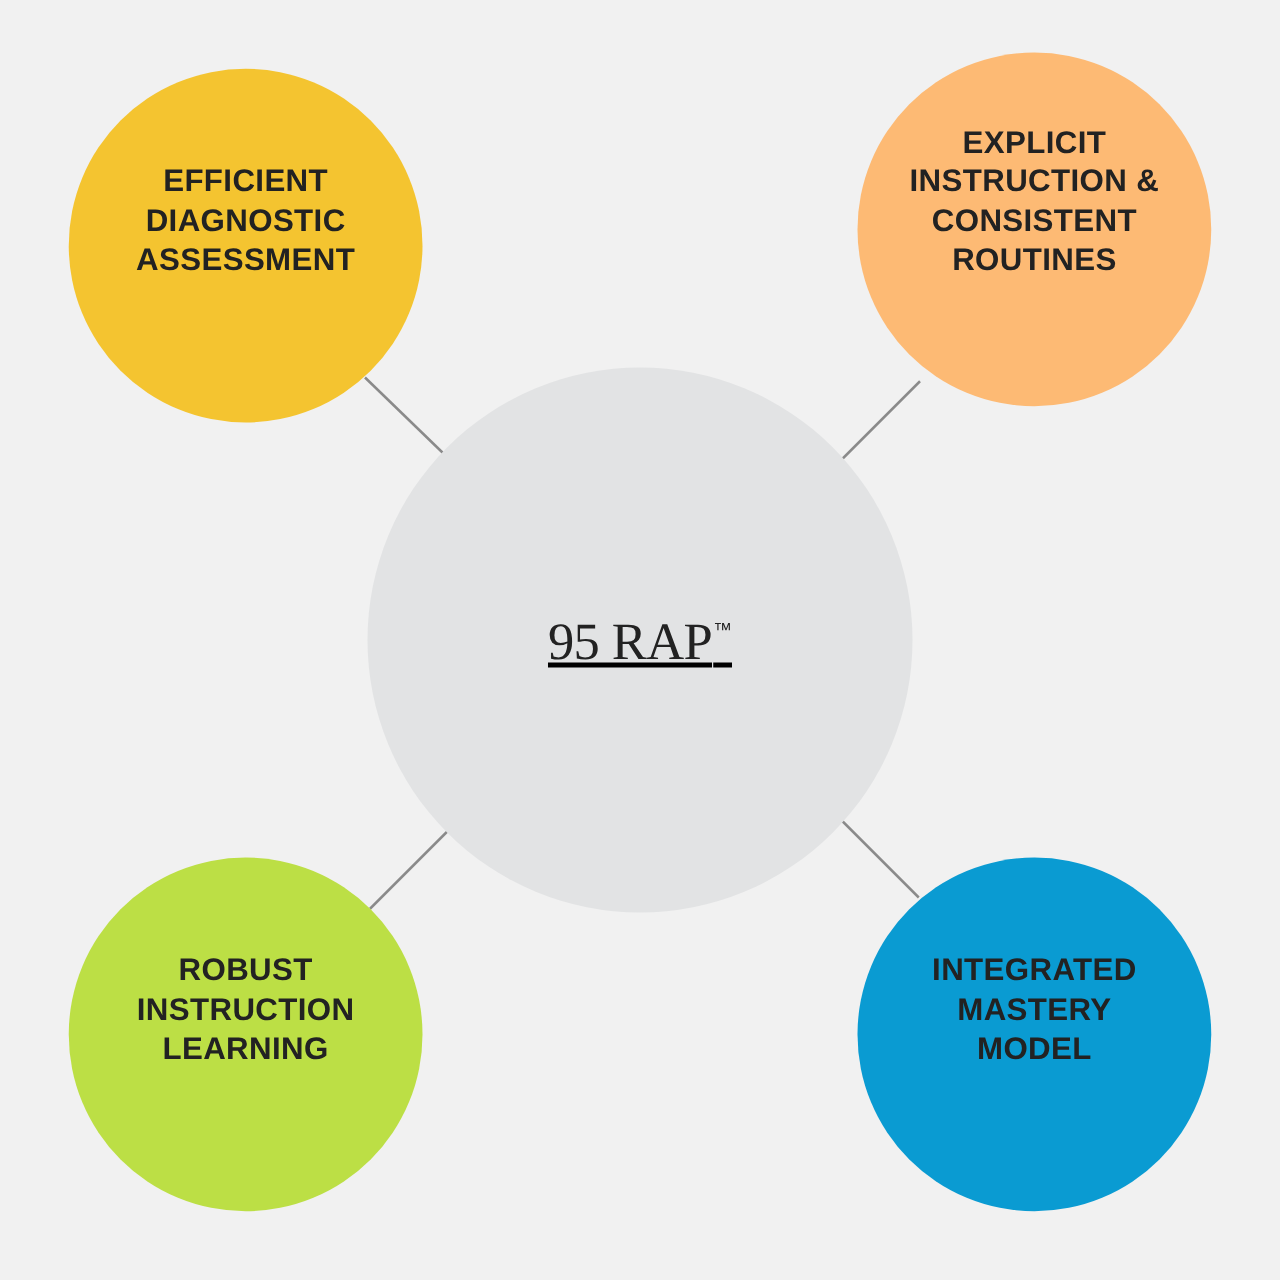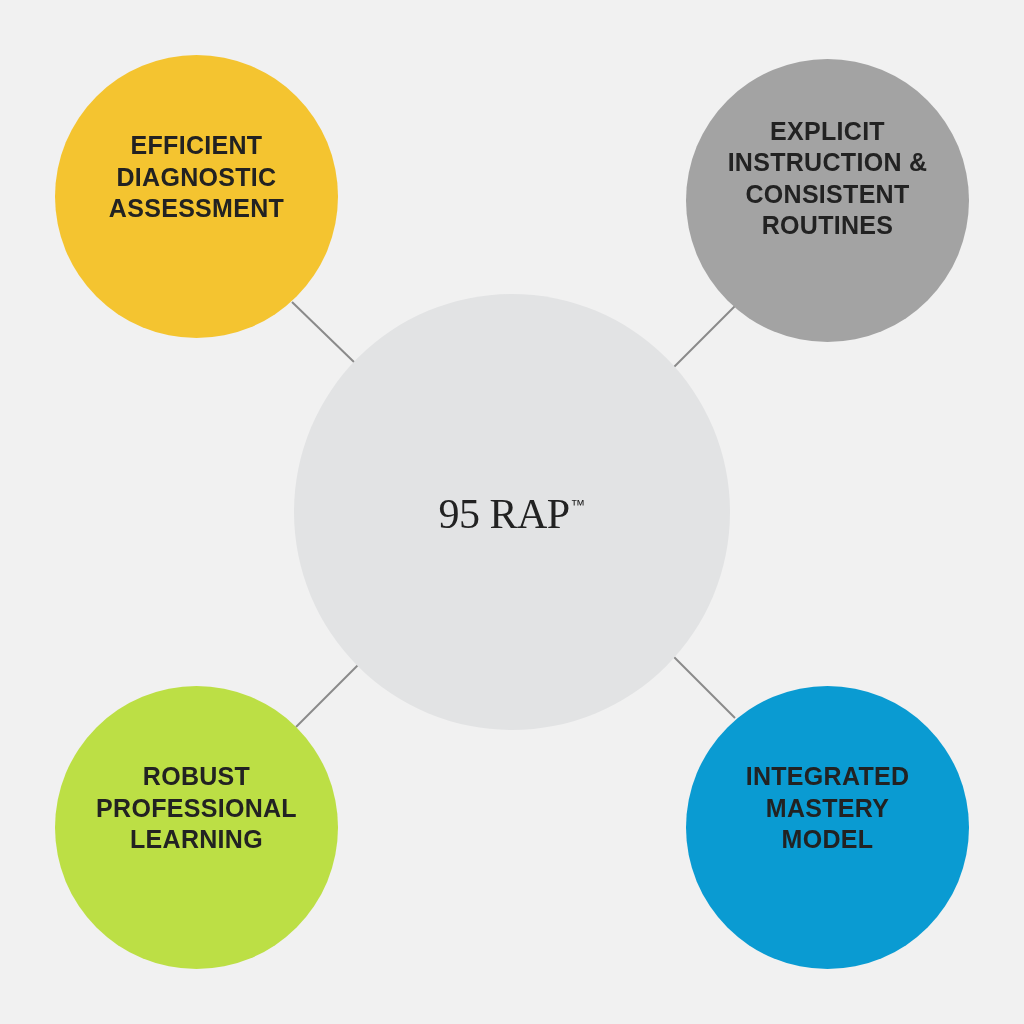--- a/index.html
+++ b/index.html
@@ -43,20 +43,21 @@
       letter-spacing: 0.3px;
       white-space: pre-line;
       margin-top: -38px;
     }
     .node.center {
       width: 436px;
       height: 436px;
       left: 294px;
       top: 294px;
       background: #e2e3e4;
+      text-decoration: underline;
     }
     .center-title {
       font-family: "Liberation Serif", serif;
       font-size: 42px;
       color: #222222;
       letter-spacing: -0.5px;
       margin-top: 4px;
     }
     .center-title .tm {
       font-family: "Liberation Sans", sans-serif;
@@ -83,30 +84,30 @@
       <span>95 RAP</span><span class="tm">™</span>
     </div>
   </div>
 
   <div class="node outer" style="left: 55px; top: 55px; background: rgb(244, 196, 48); text-align: center;">
     <div class="label">EFFICIENT
 DIAGNOSTIC
 ASSESSMENT</div>
   </div>
 
-  <div class="node outer" style="left: 686px; top: 59px; background: #a3a3a3;">
+  <div class="node outer" style="left: 686px; top: 42px; background: #fdba74;">
     <div class="label" style="margin-top:-44px;">EXPLICIT
 INSTRUCTION &amp;
 CONSISTENT
 ROUTINES</div>
   </div>
 
   <div class="node outer" style="left: 55px; top: 686px; background: rgb(188, 223, 69);">
     <div class="label">ROBUST
-PROFESSIONAL
+INSTRUCTION
 LEARNING</div>
   </div>
 
   <div class="node outer" style="left: 686px; top: 686px; background: rgb(10, 155, 210); align-items: center;">
     <div class="label">INTEGRATED
 MASTERY
 MODEL</div>
   </div>
 
 </div>

